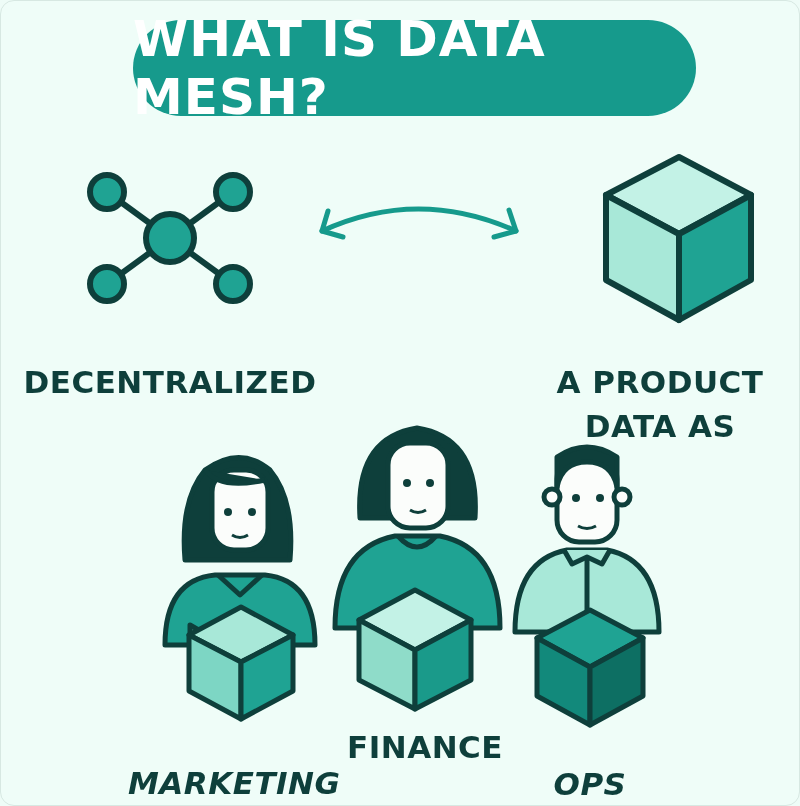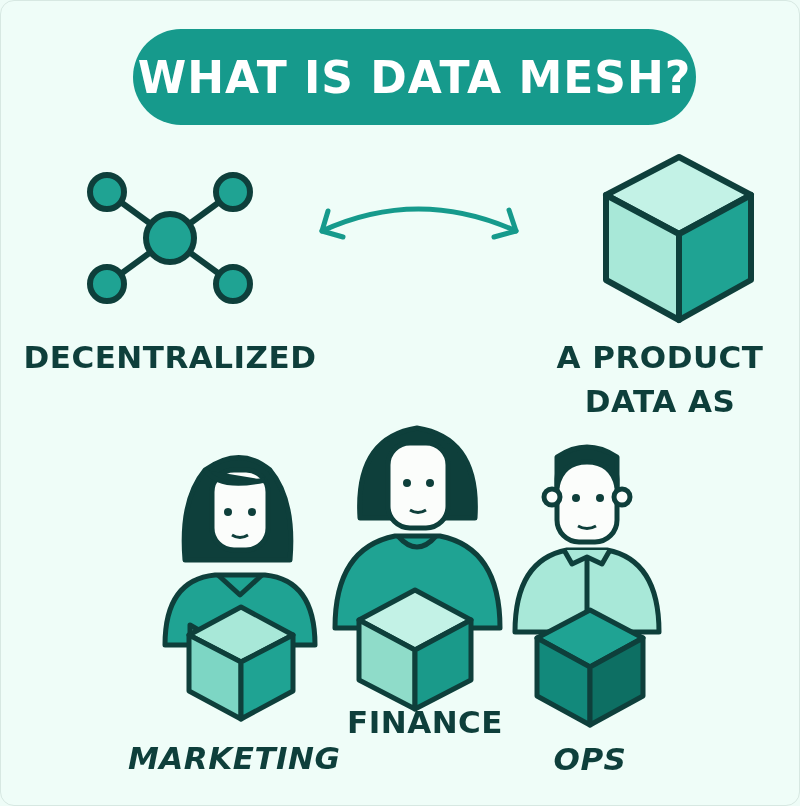--- a/index.html
+++ b/index.html
@@ -1,19 +1,19 @@
 <!DOCTYPE html>
 <html><head>
 <meta charset="utf-8">
 <style>
   html,body{margin:0;padding:0;}
   body{width:800px;height:806px;background:#eefcf7;position:relative;overflow:hidden;font-family:"DejaVu Sans",sans-serif;}
   .frame{position:absolute;left:0;top:0;width:798px;height:804px;border:1px solid #d7e8e2;border-radius:14px;background:#effdf8;}
-  .title{position:absolute;left:133px;top:29px;width:563px;height:96px;background:#169a8c;border-radius:48px;color:#fff;font-weight:bold;font-size:44px;display:flex;align-items:center;justify-content:center;letter-spacing:1px;}
-  .label{position:absolute;color:#0e3f3b;font-weight:bold;font-size:31px;text-align:center;line-height:44px;letter-spacing:0.5px;}
+  .title{position:absolute;left:133px;top:20px;width:563px;height:96px;background:#169a8c;border-radius:48px;color:#fff;font-weight:bold;font-size:50px;display:flex;align-items:center;justify-content:center;letter-spacing:1px;}
+  .label{position:absolute;color:#0e3f3b;font-weight:bold;font-size:31px;text-align:center;line-height:44px;letter-spacing:0.5px;margin-top:25px;}
   svg{position:absolute;overflow:visible;}
 </style>
 </head>
 <body>
 
 <div class="frame"></div>
 
 <div class="title">WHAT IS DATA MESH?</div>
 
 <svg style="left:85px;top:170px;" width="170" height="130" viewBox="0 0 170 130">

